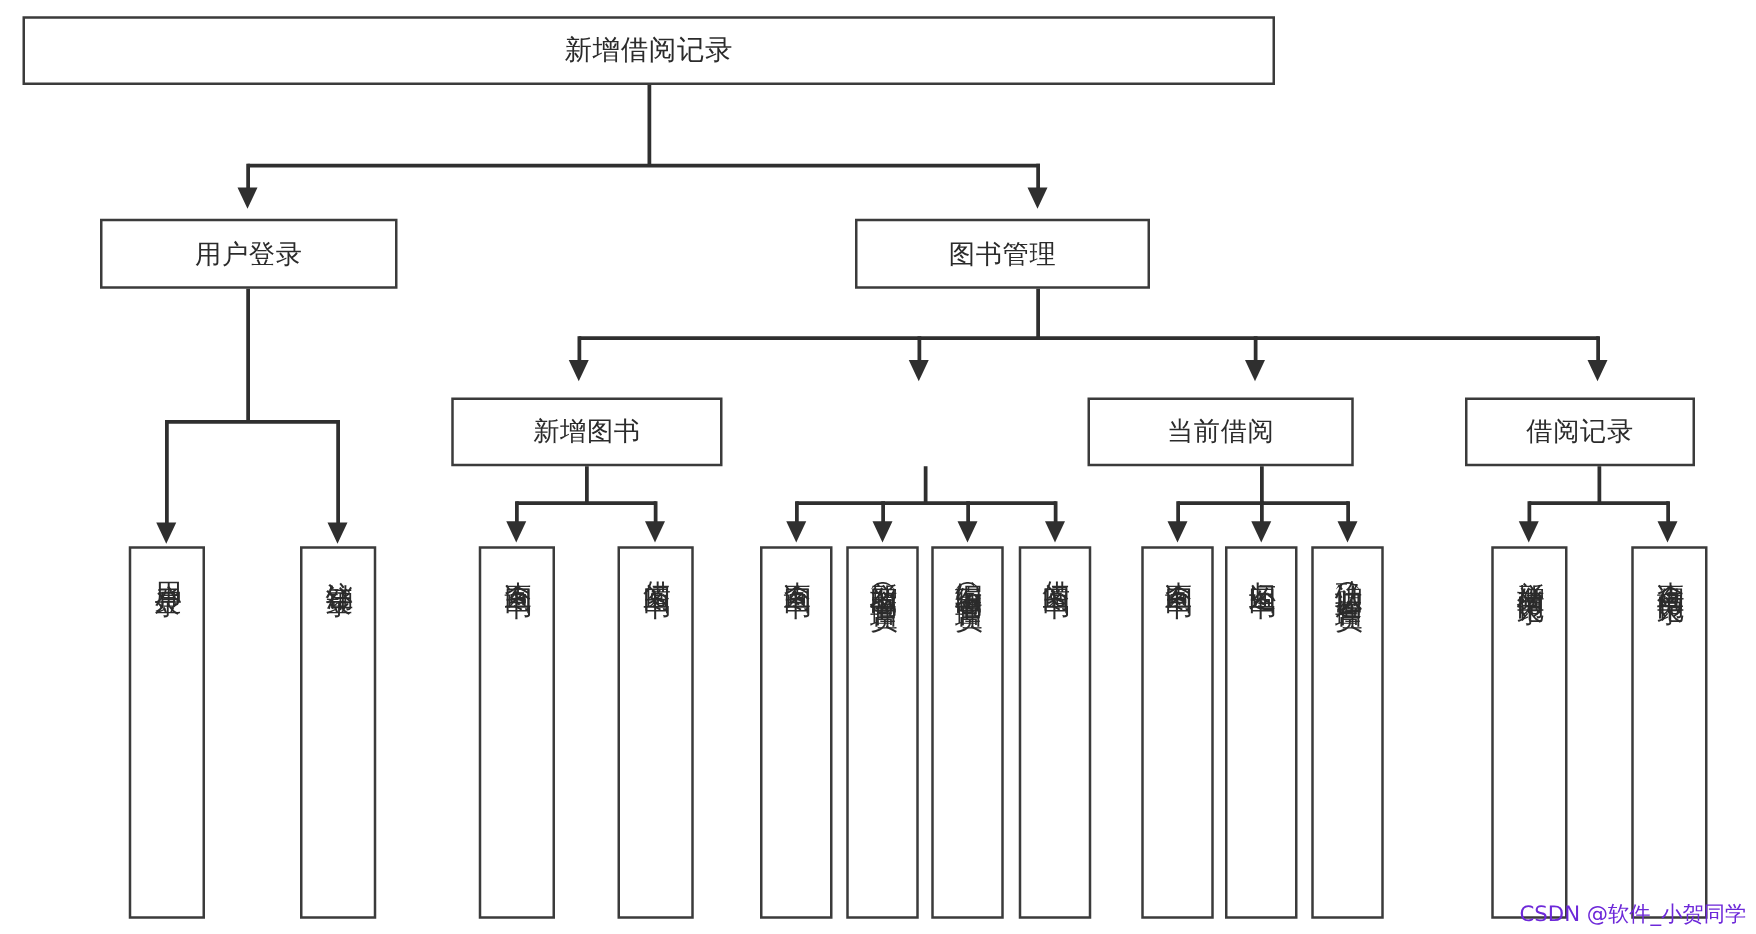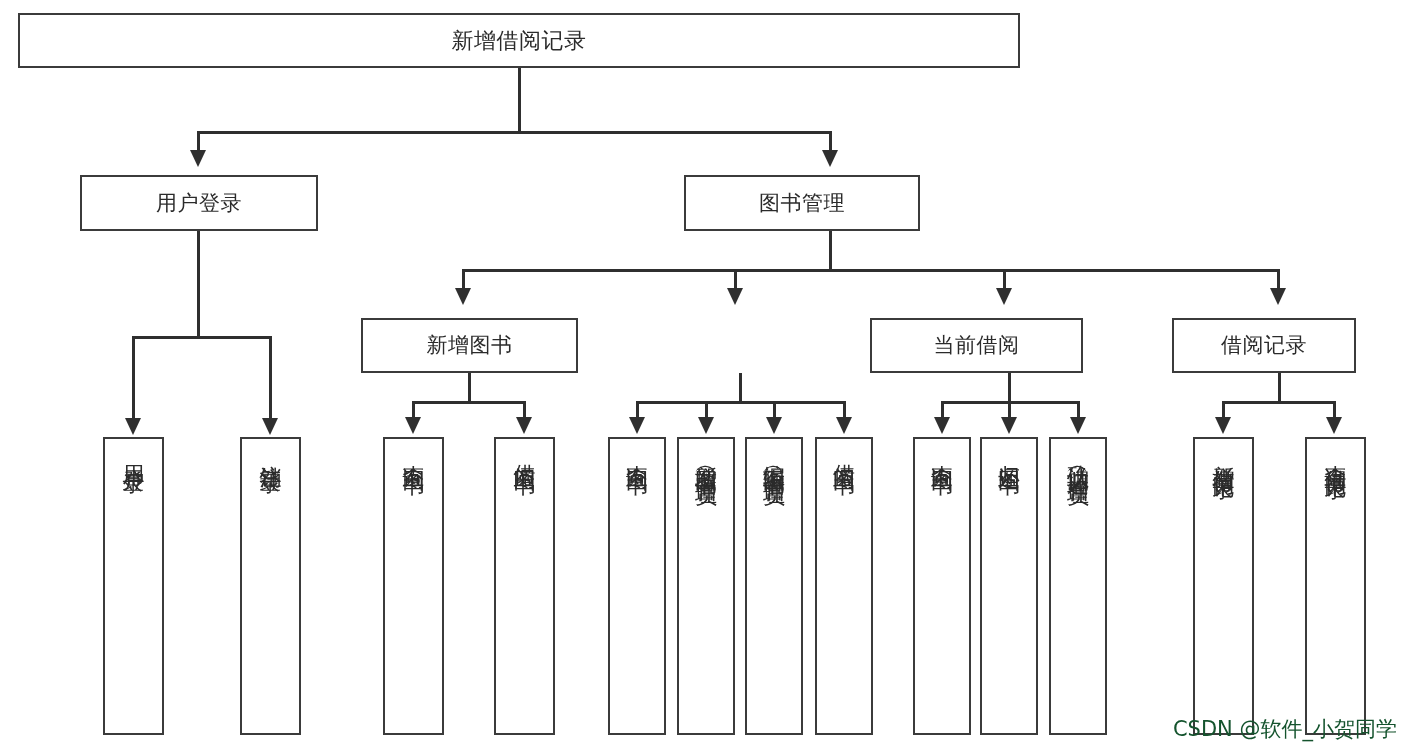--- a/index.html
+++ b/index.html
@@ -67,22 +67,22 @@
     border-left: 8px solid transparent;
     border-right: 8px solid transparent;
     border-top: 17px solid #2f2f2f;
   }
 
   
   #watermark {
     position: absolute;
     right: 8px;
     bottom: 4px;
-    font-size: 21px;
-    color: #14532d;
+    font-size: 17px;
+    color: #6d28d9;
     white-space: nowrap;
     pointer-events: none;
     font-family: "DejaVu Sans", "Liberation Sans", sans-serif;
   }
 </style>
 </head>
 <body>
 
 <div id="canvas">
 

